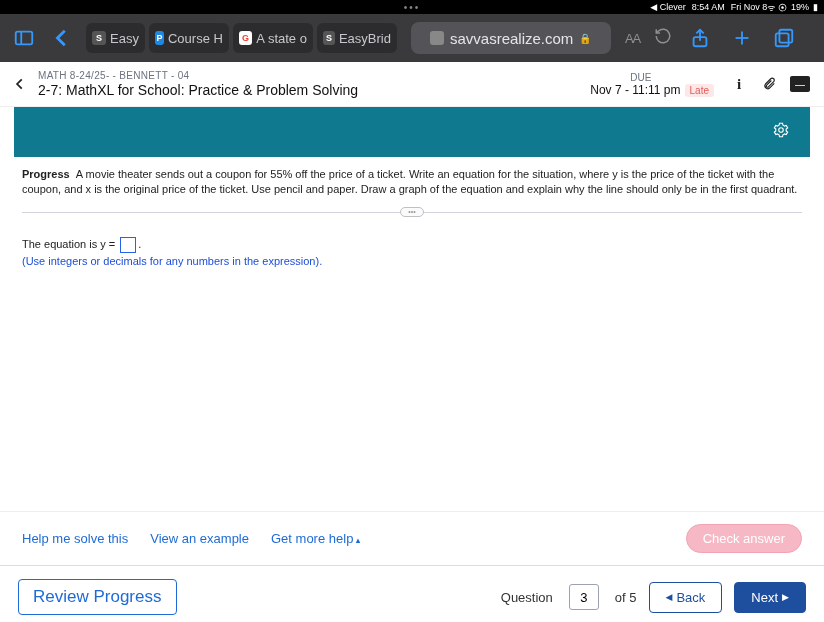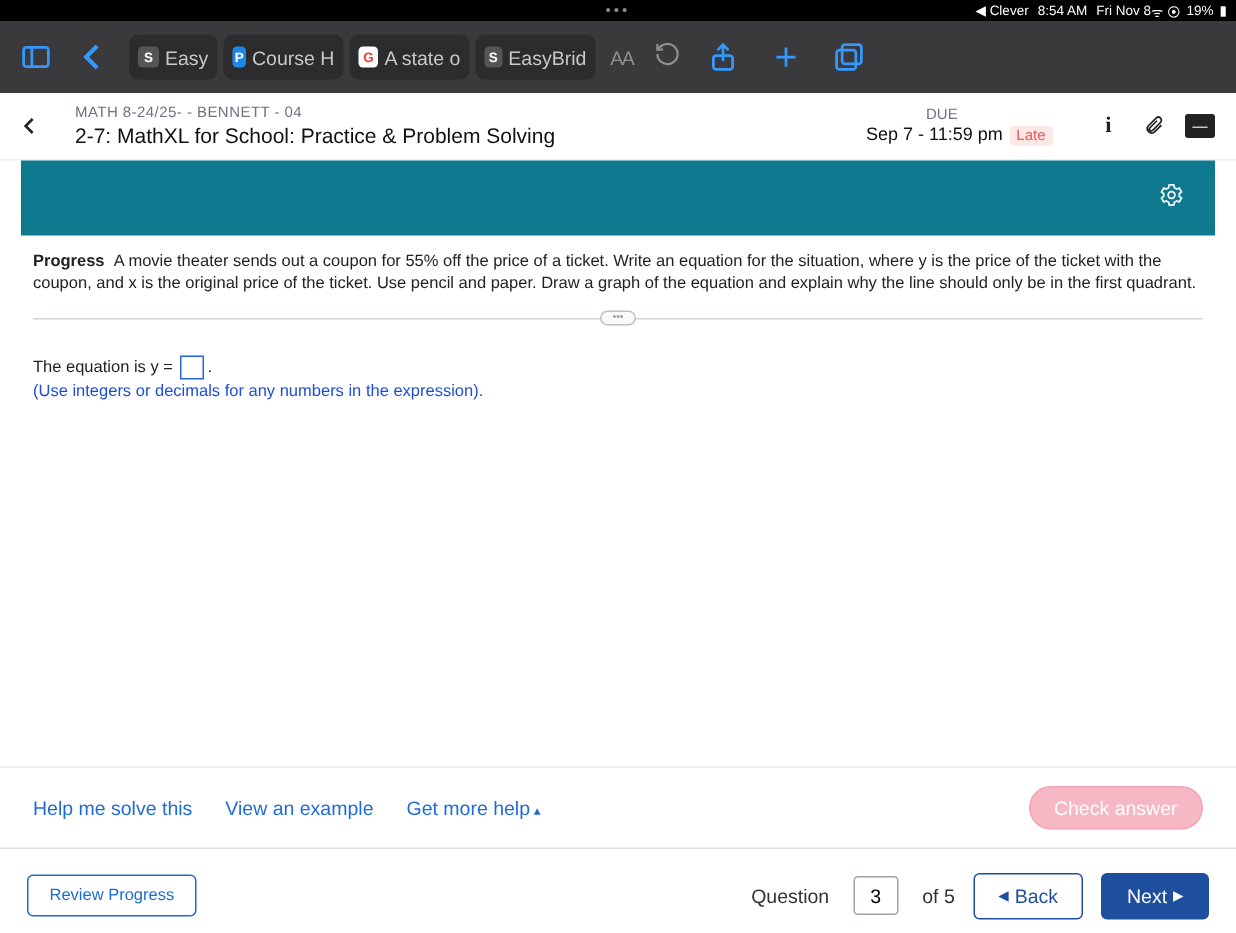--- a/index.html
+++ b/index.html
@@ -22,21 +22,21 @@
 .fav-p{background:#1e88e5;color:#fff;}
 .fav-g{background:#fff;color:#ea4335;}
 .url-pill { flex: 1; background: #545458; border-radius: 8px; height: 32px; display: flex; align-items: center; justify-content: center; gap:6px; color: #e5e5e7; font-size: 15px; max-width:200px; margin:0 4px;}
 .url-pill .favx{width:14px;height:14px;background:#888;border-radius:3px;}
 .url-lock{color:#aaa; font-size:10px;}
 .safari-right { display: flex; gap: 14px; align-items: center; color:#8e8e93;}
 .aa{font-size:13px; color:#8e8e93; letter-spacing:-1px;}
 .reload-icon svg{width:18px;height:18px;stroke:#8e8e93;}
 
 
-.page-header { display: flex; align-items: center; padding: 8px 14px 8px 8px; gap:18px; border-bottom:1px solid #eee;}
+.page-header { display: flex; align-items: center; padding: 8px 14px 8px 8px; gap:6px; border-bottom:1px solid #eee;}
 .back-caret { width:24px; display:flex; align-items:center; justify-content:center;}
 .back-caret svg{width:14px;height:14px;stroke:#222;stroke-width:3;}
 .hdr-main{flex:1;}
 .breadcrumb { font-size: 10px; color: #6b7280; letter-spacing:0.3px;}
 .page-title { font-size: 14px; color: #111; font-weight:500; margin-top:1px;}
 .due-block{text-align:left; margin-right:10px;}
 .due-label{font-size:10px; color:#6b7280;margin-left:40px;}
 .due-date{font-size:12px; color:#111;}
 .late-badge{display:inline-block; background:#fde8e8; color:#e35b5b; font-size:10px; padding:1px 5px; border-radius:3px; margin-left:4px;}
 .hdr-icons{display:flex; gap:12px; align-items:center; color:#222;}
@@ -62,21 +62,21 @@
 
 .help-row{ position:absolute; bottom:56px; left:0; right:0; padding: 12px 22px; display:flex; align-items:center; gap:22px; border-top:1px solid #eee; border-bottom:1px solid #ddd;}
 .help-link{color:#1e6bd6; font-size:13px; font-weight:500;}
 .help-link.caret:after{content:" ▴"; font-size:9px;}
 .help-spacer{flex:1;}
 .pill-btn{border:1px solid #9ca3af; border-radius:18px; padding:6px 16px; font-size:13px; color:#374151; background:#fff;}
 .pill-btn.pink{background:#f6b8c4; border-color:#f2a3b4; color:#fff;}
 
 
 .bottom-nav{position:absolute; bottom:0; left:0; right:0; height:50px; display:flex; align-items:center; padding:0 18px; gap:12px; background:#fff;}
-.review-btn{border:1px solid #1e6bd6; color:#1e6bd6; background:#fff; padding:7px 14px; border-radius:4px; font-size:11px;}
+.review-btn{border:1px solid #1e6bd6; color:#1e6bd6; background:#fff; padding:7px 14px; border-radius:4px; font-size:17px;}
 .bn-spacer{flex:1;}
 .q-label{font-size:13px; color:#333;}
 .q-input{width:30px; height:26px; border:1px solid #9ca3af; border-radius:3px; text-align:center; font-size:13px; margin:0 4px;}
 .nav-btn{border:1px solid #1e4f9e; padding:7px 16px; border-radius:4px; font-size:13px; display:flex; align-items:center; gap:4px;}
 .nav-btn.back{background:#fff; color:#1e4f9e;}
 .nav-btn.next{background:#1e4f9e; color:#fff;}
 .tri{font-size:9px;}
 </style>
 </head>
 <body>
@@ -117,20 +117,25 @@
         <span>Course H</span>
       </div>
     <div class="mini-tab">
         <span class="favicon fav-g">G</span>
         <span>A state o</span>
       </div>
     <div class="mini-tab">
         <span class="favicon fav-s">S</span>
         <span>EasyBrid</span>
       </div>
+  </div>
+  <div class="url-pill">
+    <span class="favx"></span>
+    <span>savvasrealize.com</span>
+    <span class="url-lock">🔒</span>
   </div>
   <div class="safari-right">
     <span class="aa">AA</span>
     <span class="reload-icon"><svg viewBox="0 0 24 24" fill="none" stroke-width="2">
           <path d="M3 12a9 9 0 1 0 3-6.7L3 8"></path>
           <polyline points="3 3 3 8 8 8"></polyline>
         </svg></span>
     <span class="safari-btn">
         <svg viewBox="0 0 24 24" fill="none" stroke="#3498fd" stroke-width="2">
           <path d="M12 3v12"></path>
@@ -158,21 +163,21 @@
       <svg viewBox="0 0 24 24" fill="none">
         <polyline points="15 4 7 12 15 20"></polyline>
       </svg>
     </div>
   <div class="hdr-main">
     <div class="breadcrumb">MATH 8-24/25- - BENNETT - 04</div>
     <div class="page-title">2-7: MathXL for School: Practice &amp; Problem Solving</div>
   </div>
   <div class="due-block">
     <div class="due-label">DUE</div>
-    <div class="due-date"><span>Sep 7 - 11:59 pm</span><span class="late-badge">Late</span></div>
+    <div class="due-date"><span>Nov 7 - 11:11 pm</span><span class="late-badge">Late</span></div>
   </div>
   <div class="hdr-icons">
     <span class="ic info-i">i</span>
     <span class="ic">
       <svg viewBox="0 0 24 24" width="14" height="18" fill="none" stroke="#222" stroke-width="2">
           <path d="M21 11l-8 8a5 5 0 0 1-7-7l9-9a3.5 3.5 0 0 1 5 5l-9 9a2 2 0 0 1-3-3l8-8"></path>
         </svg>
     </span>
     <span class="comment-ic">—</span>
   </div>

